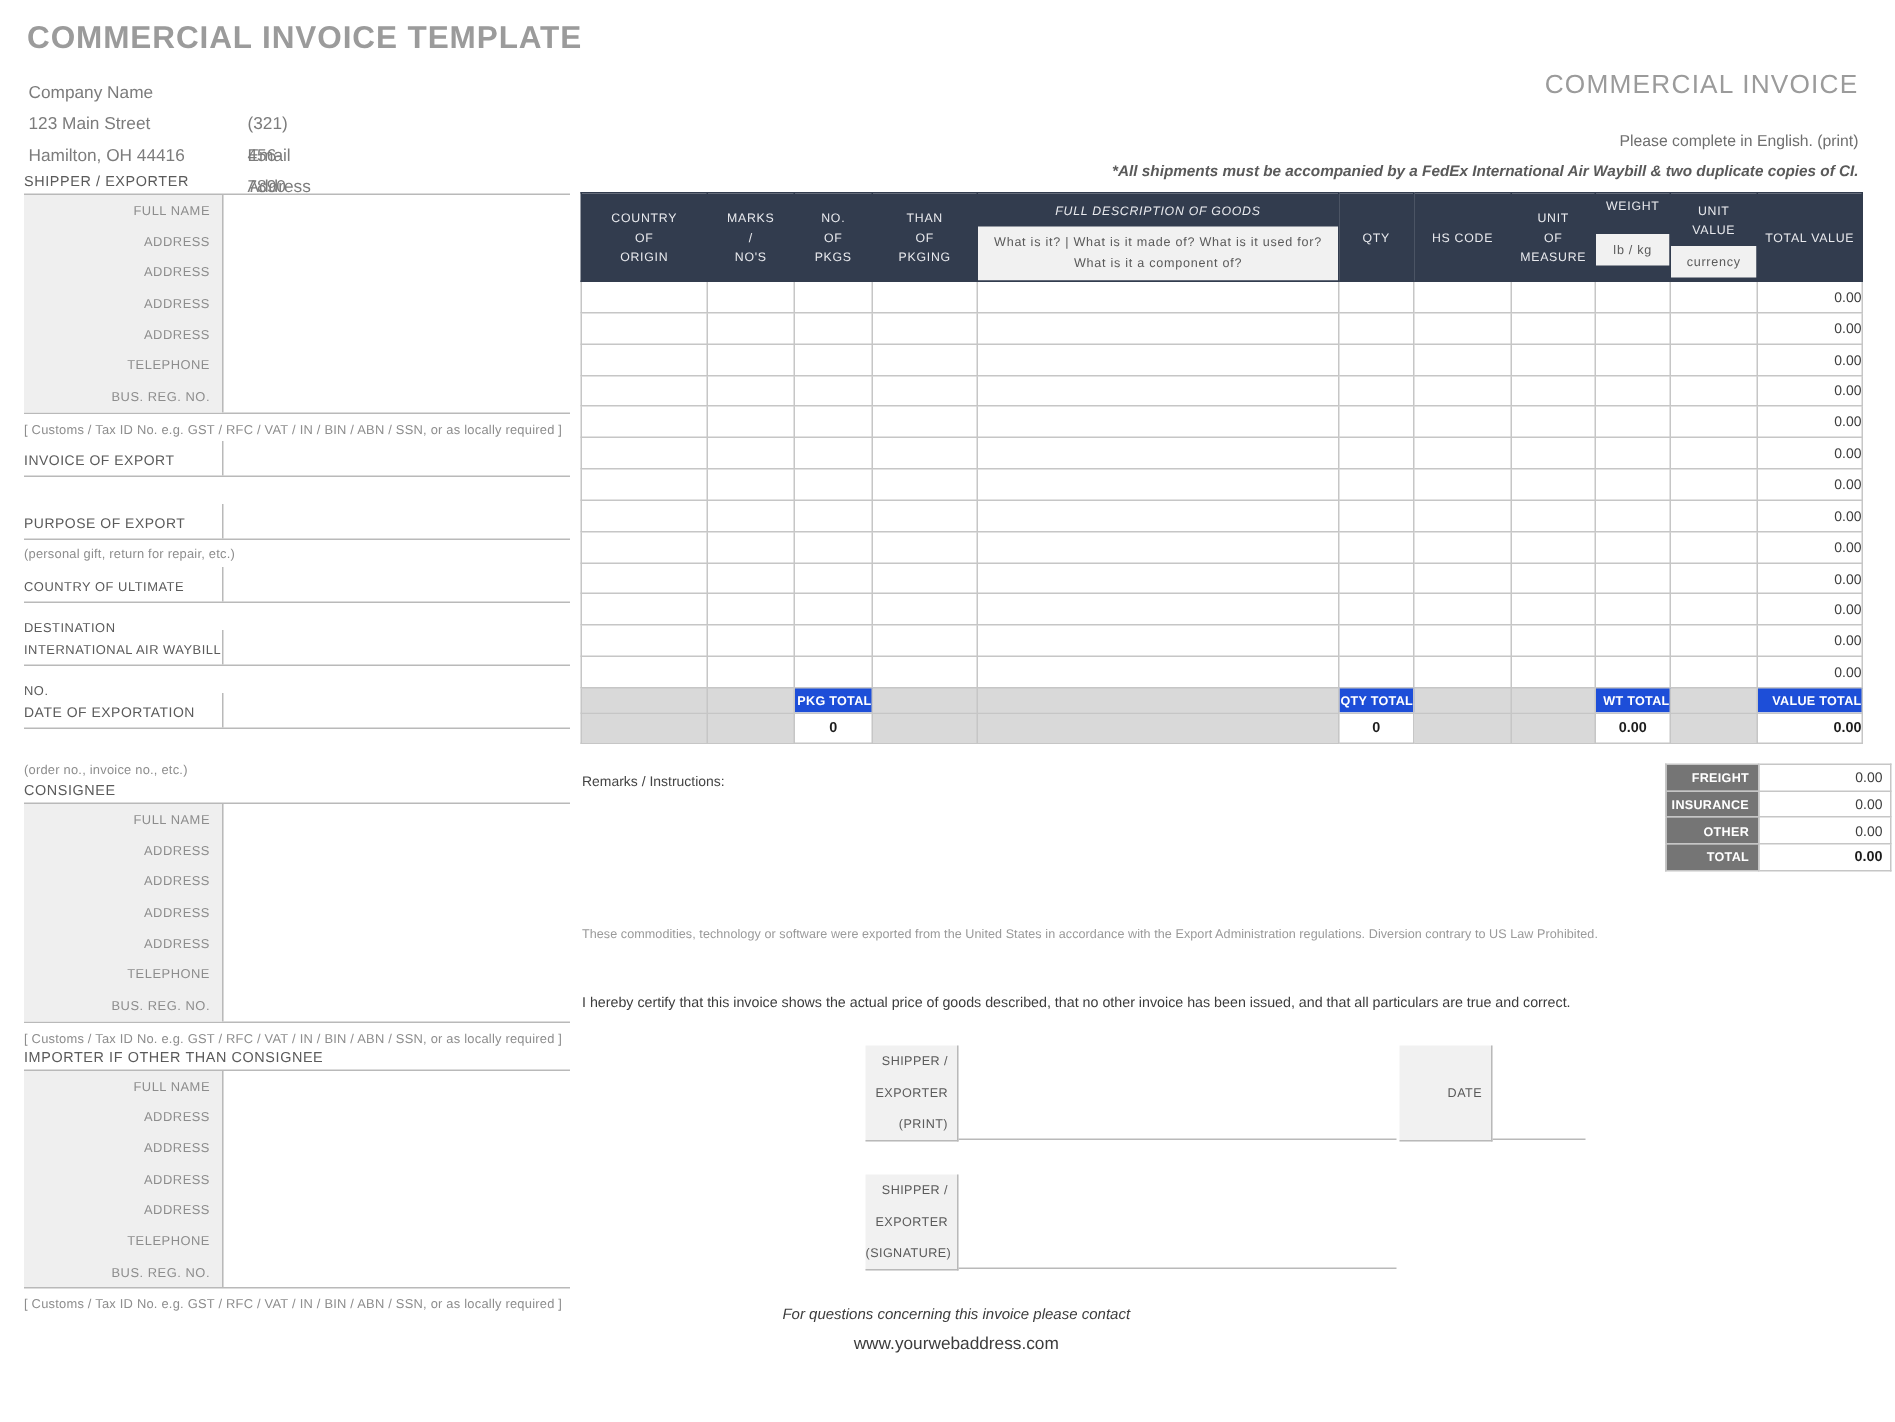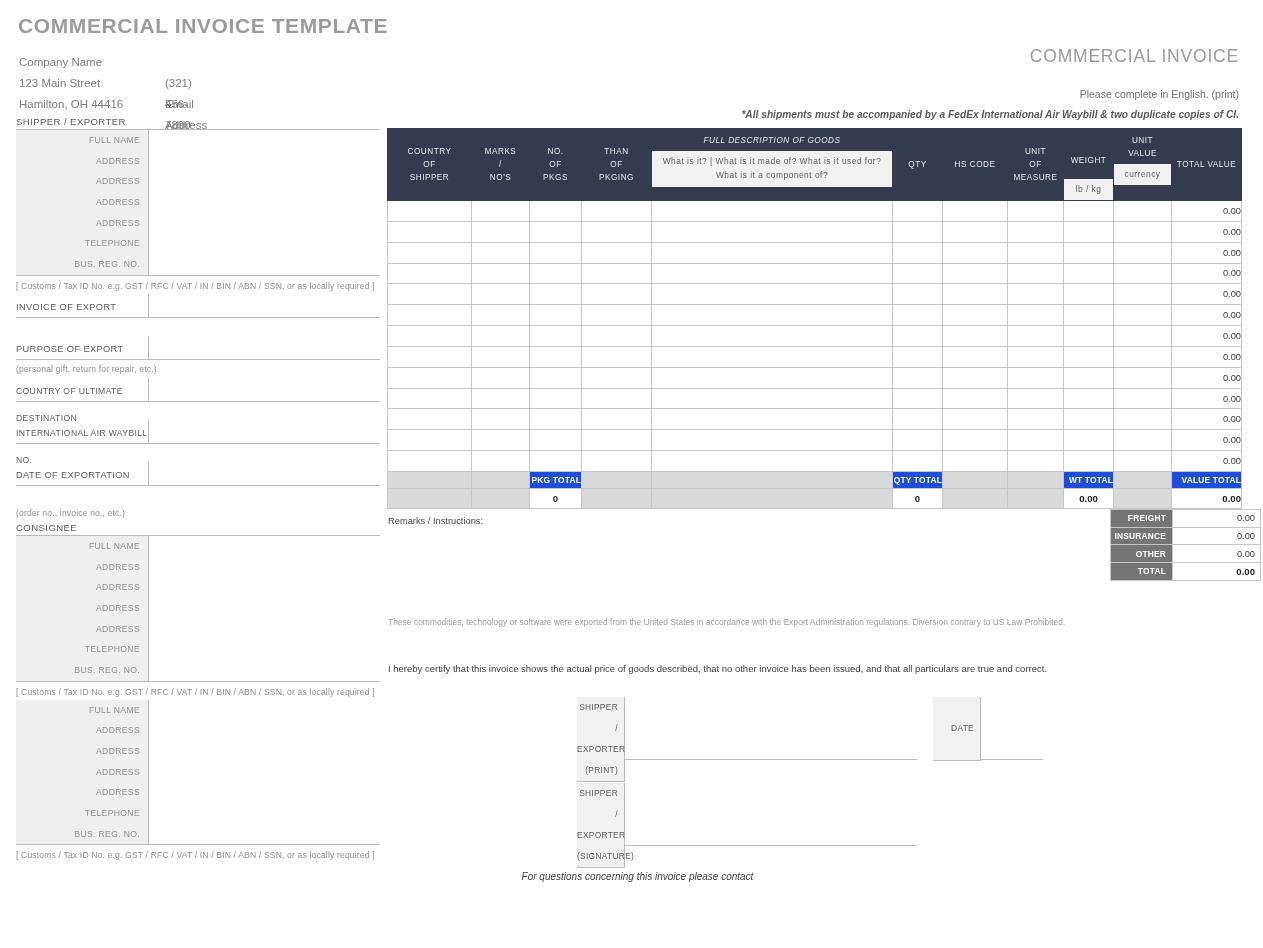--- a/index.html
+++ b/index.html
@@ -182,21 +182,21 @@
     font-size: 8.4px;
     line-height: 13.5px;
     text-align: center;
     padding: 4px 4px 5px 4px;
   }
   th.split-head { padding: 0 !important; vertical-align: top; }
   .split-top {
     color: #e9eaee;
     font-size: 8.2px;
     letter-spacing: 0.5px;
-    padding: 25px 0 12px 0;
+    padding: 2px 0 12px 0;
     text-align: center;
   }
   .split-sub {
     background: #f1f1f1;
     color: #5a5a5a;
     font-size: 8.4px;
     text-align: center;
     padding: 4px 0 4px 0;
   }
   #goods-table tbody td { height: 20.85px; background: #ffffff; }
@@ -294,21 +294,21 @@
     position: absolute;
     left: 388px;
     top: 663px;
     font-size: 9.5px;
     color: #3c3c3c;
   }
 
   
   .sig-block { position: absolute; display: flex; }
   .sig-label {
-    width: 48px;
+    width: 62px;
     background: #f1f1f1;
     border-right: 1px solid #b9b9b9;
     box-sizing: border-box;
     text-align: right;
     padding-right: 6px;
     font-size: 8.4px;
     color: #5a5a5a;
     letter-spacing: 0.3px;
     line-height: 21px;
   }
@@ -443,20 +443,21 @@
       <div></div>
       <div></div>
       <div></div>
       <div></div>
       <div></div>
       <div></div>
     </div>
   </div>
   <div class="tax-note">[ Customs / Tax ID No. e.g. GST / RFC / VAT / IN / BIN / ABN / SSN, or as locally required ]</div>
 
+  <div class="sec-title">IMPORTER IF OTHER THAN CONSIGNEE</div>
   <div class="party-grid">
     <div class="party-labels">
       <div>FULL NAME</div>
       <div>ADDRESS</div>
       <div>ADDRESS</div>
       <div>ADDRESS</div>
       <div>ADDRESS</div>
       <div>TELEPHONE</div>
       <div>BUS. REG. NO.</div>
     </div>
@@ -472,21 +473,21 @@
   </div>
   <div class="tax-note">[ Customs / Tax ID No. e.g. GST / RFC / VAT / IN / BIN / ABN / SSN, or as locally required ]</div>
 </div>
 
 <table id="goods-table">
   <thead>
     <tr>
       <th style="width:84px">
         <div>COUNTRY</div>
         <div>OF</div>
-        <div>SHIPPER</div>
+        <div>ORIGIN</div>
       </th>
       <th style="width:58px">
         <div>MARKS</div>
         <div>/</div>
         <div>NO'S</div>
       </th>
       <th style="width:52px">
         <div>NO.</div>
         <div>OF</div>
         <div>PKGS</div>
@@ -771,13 +772,14 @@
   <div class="sig-label bordered-bottom">
     <div>SHIPPER /</div>
     <div>EXPORTER</div>
     <div>(SIGNATURE)</div>
   </div>
   <div class="sig-line"></div>
 </div>
 
 <div id="footer">
   <div class="f1">For questions concerning this invoice please contact</div>
+  <div class="f3">www.yourwebaddress.com</div>
 </div>
 
 </body></html>

